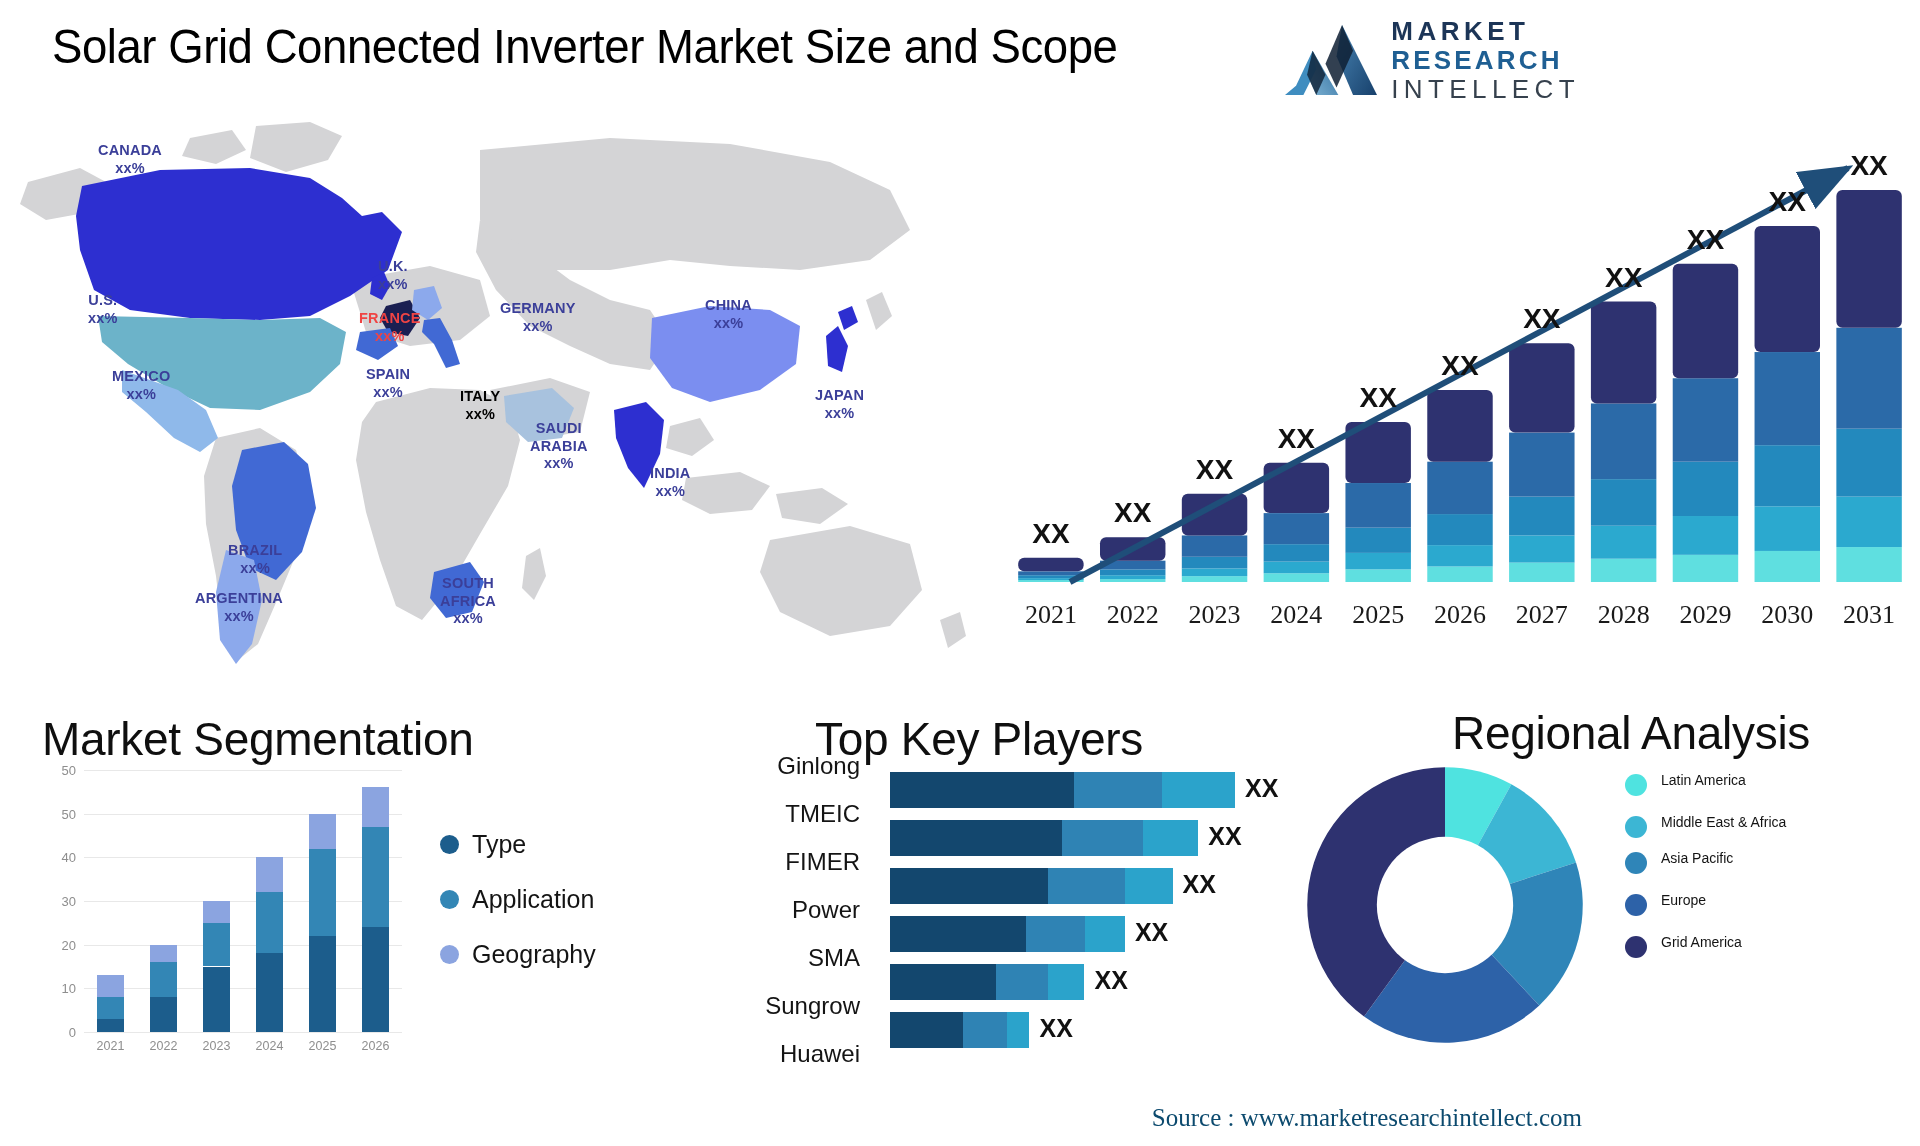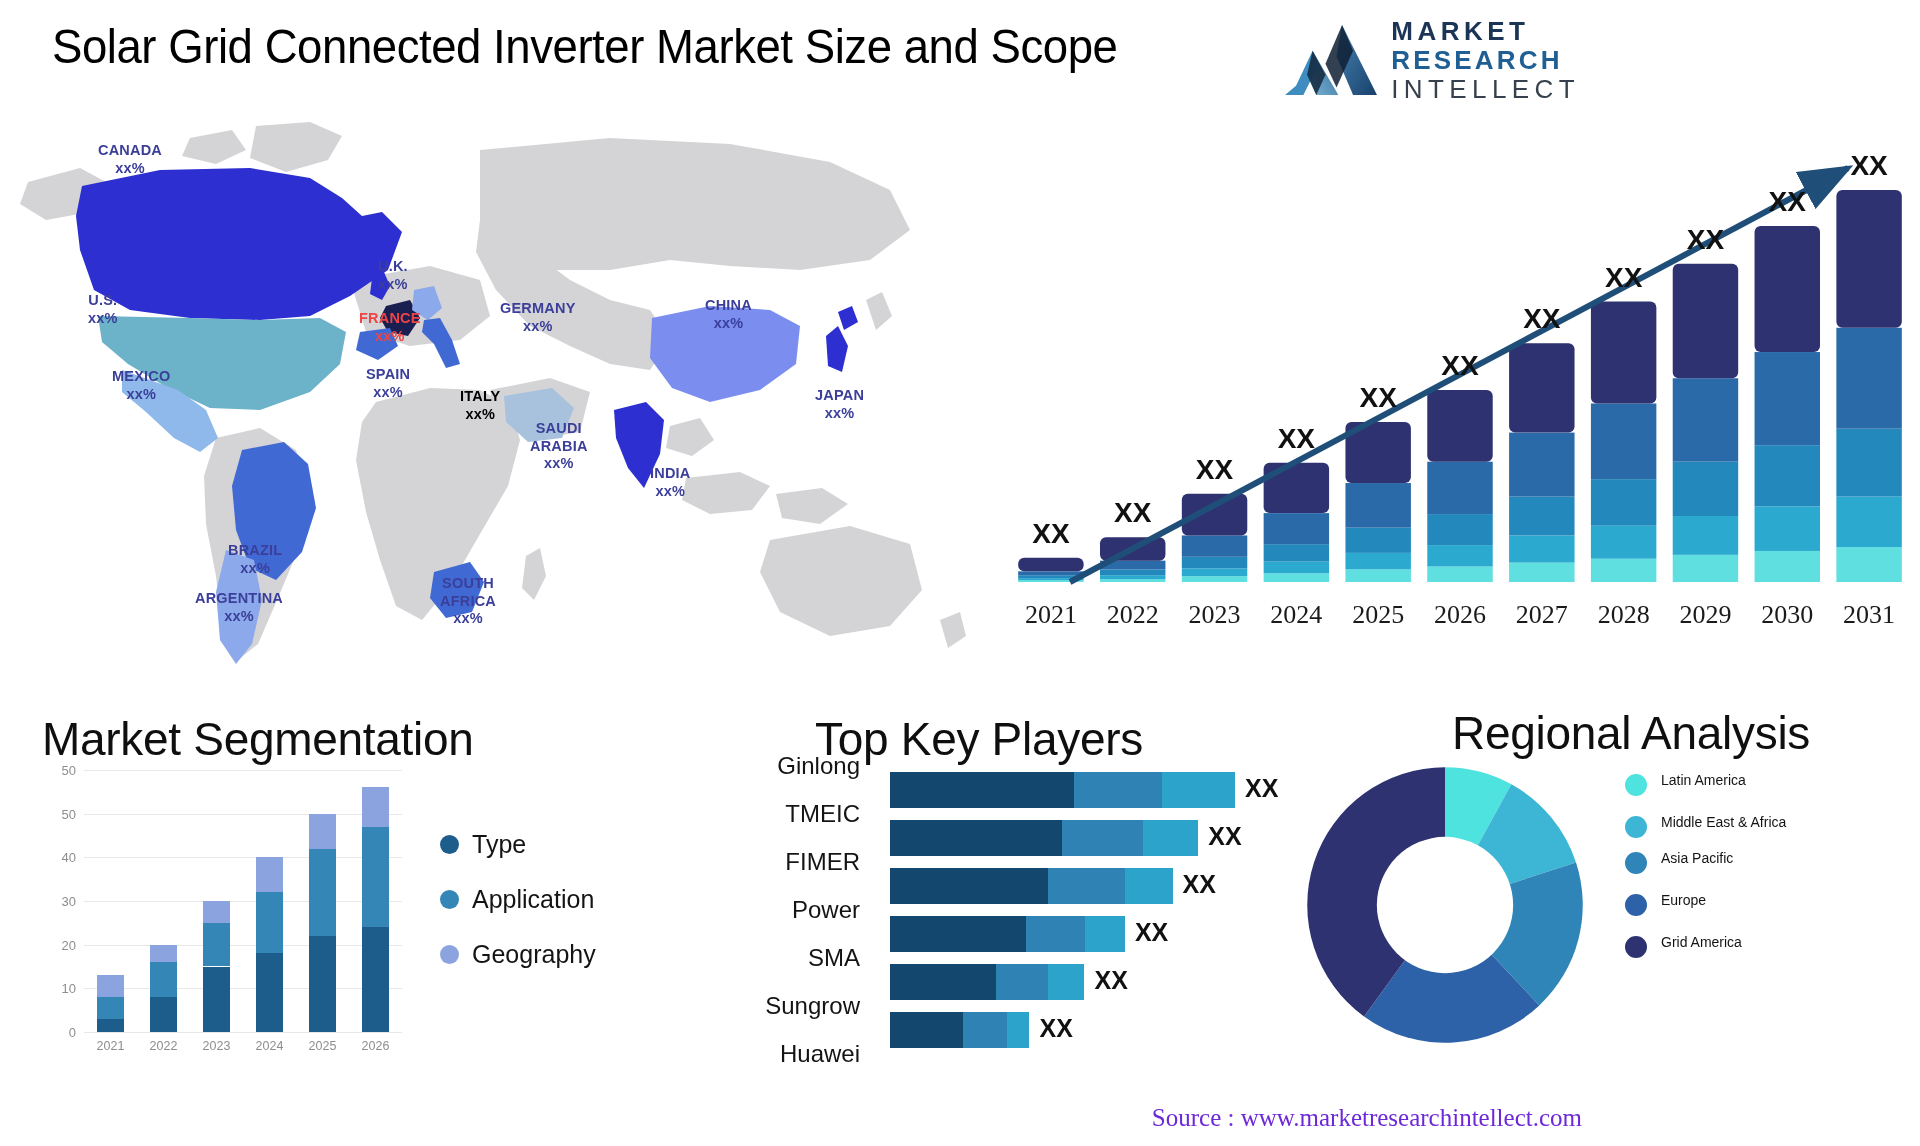--- a/index.html
+++ b/index.html
@@ -86,21 +86,21 @@
   
   .region-panel { position:absolute; left: 1280px; top: 700px; width: 640px; height: 400px; }
   .donut { position:absolute; left: 20px; top: 60px; width: 290px; height: 290px; }
   .region-legend { position:absolute; left: 345px; top: 72px; }
   .region-row { display:flex; align-items:flex-start; gap: 14px; margin-bottom: 18px; }
   .region-dot { width: 22px; height: 22px; border-radius:50%; flex:0 0 auto; margin-top:2px; }
   .region-label { font-size: 14px; color:#141414; line-height:1.18; max-width: 200px; }
 
   .source-note {
     position:absolute; right: 26px; bottom: 14px;
-    font-size: 25px; color:#6d28d9; font-family:"Liberation Serif", serif;
+    font-size: 25px; color:#0c4a6e; font-family:"Liberation Serif", serif;
     white-space:nowrap;
   }
 </style>
 </head>
 <body>
 
 <div id="page">
 
   <div class="page-title">Solar Grid Connected Inverter Market Size and Scope</div>
 

